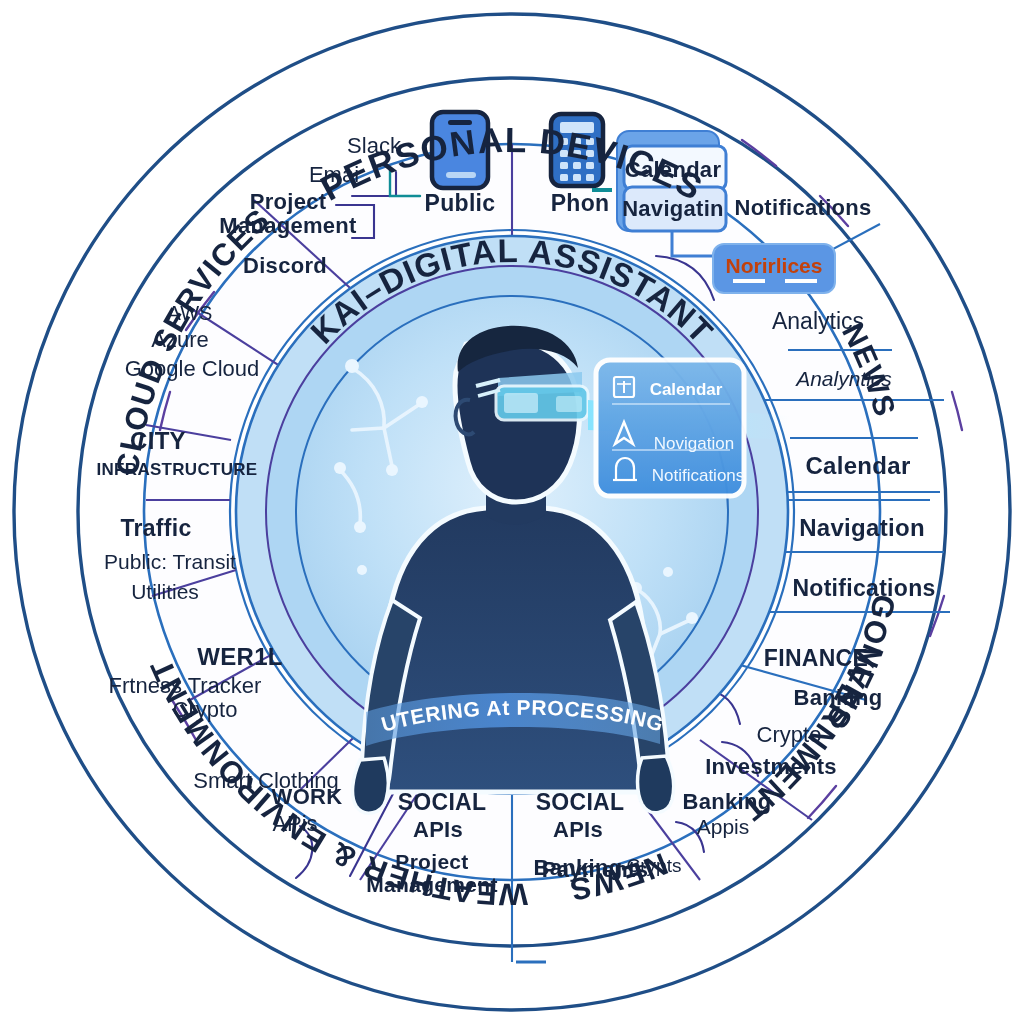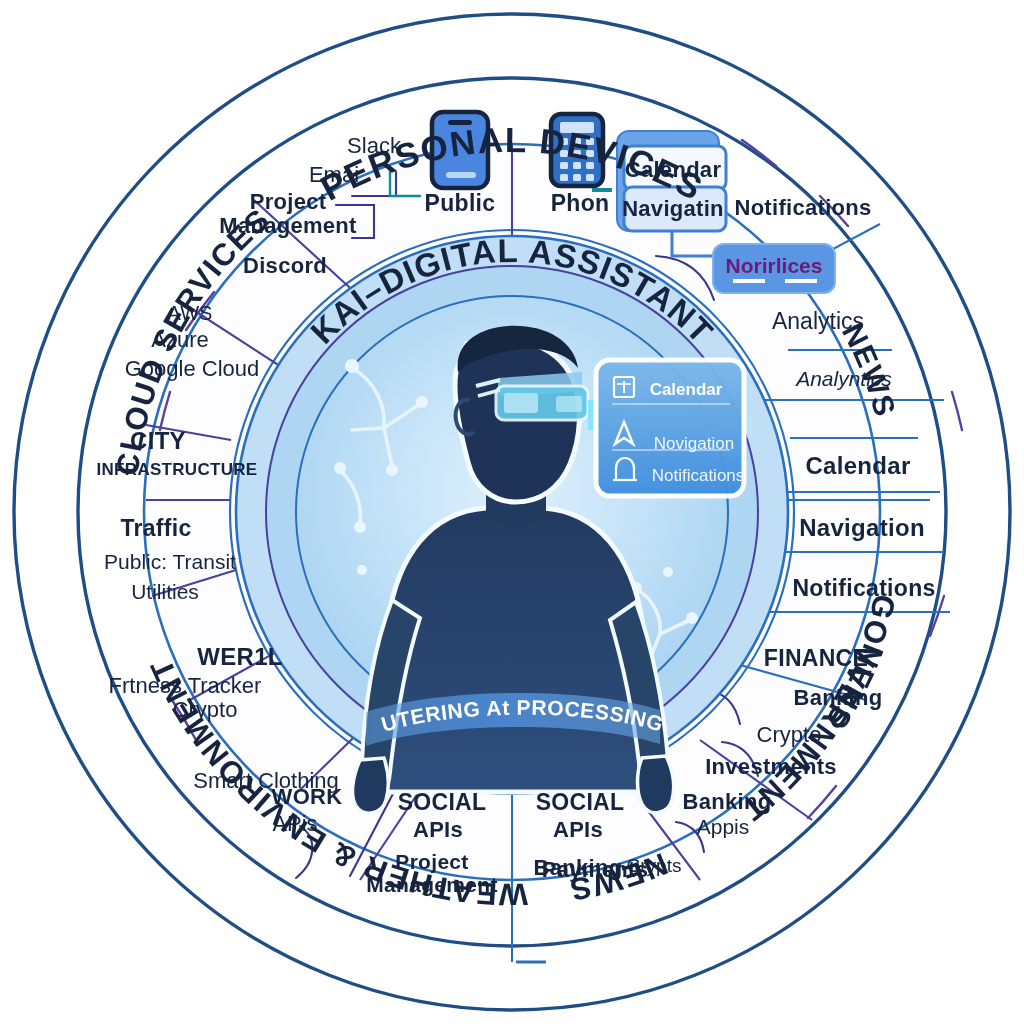--- a/index.html
+++ b/index.html
@@ -302,21 +302,21 @@
 
   <div class="lbl" style="left:686px;top:390px;font-size:17px;font-weight:700;color:#ffffff;">Calendar</div>
   <div class="lbl" style="left:694px;top:434px;font-size:17px;color:#f0f8ff;margin-top:10px;">Novigation</div>
   <div class="lbl" style="left:698px;top:476px;font-size:17px;color:#f0f8ff;">Notifications</div>
 
   <div class="lbl hd" style="left:460px;top:203px;font-size:23px;">Public</div>
   <div class="lbl hd" style="left:580px;top:203px;font-size:23px;">Phon</div>
   <div class="lbl hd" style="left:673px;top:170px;font-size:22px;">Calendar</div>
   <div class="lbl hd" style="left:673px;top:209px;font-size:22px;">Navigatin</div>
   <div class="lbl hd" style="left:803px;top:208px;font-size:22px;">Notifications</div>
-  <div class="lbl" style="left:774px;top:266px;font-size:21px;font-weight:700;color:#701a75;">Norirlices</div>
+  <div class="lbl" style="left:774px;top:266px;font-size:21px;font-weight:700;color:#c2410c;">Norirlices</div>
 
   <div class="lbl" style="left:374px;top:146px;font-size:22px;">Slack</div>
   <div class="lbl" style="left:334px;top:175px;font-size:22px;">Emai</div>
 
   <div class="lbl hd wrap" style="left:288px;top:214px;font-size:22px;">Project Management</div>
   <div class="lbl hd" style="left:285px;top:266px;font-size:22px;">Discord</div>
 
   <div class="lbl" style="left:190px;top:314px;font-size:20px;">AWS</div>
   <div class="lbl" style="left:180px;top:340px;font-size:22px;">Azure</div>
   <div class="lbl" style="left:192px;top:369px;font-size:22px;">Google Cloud</div>

